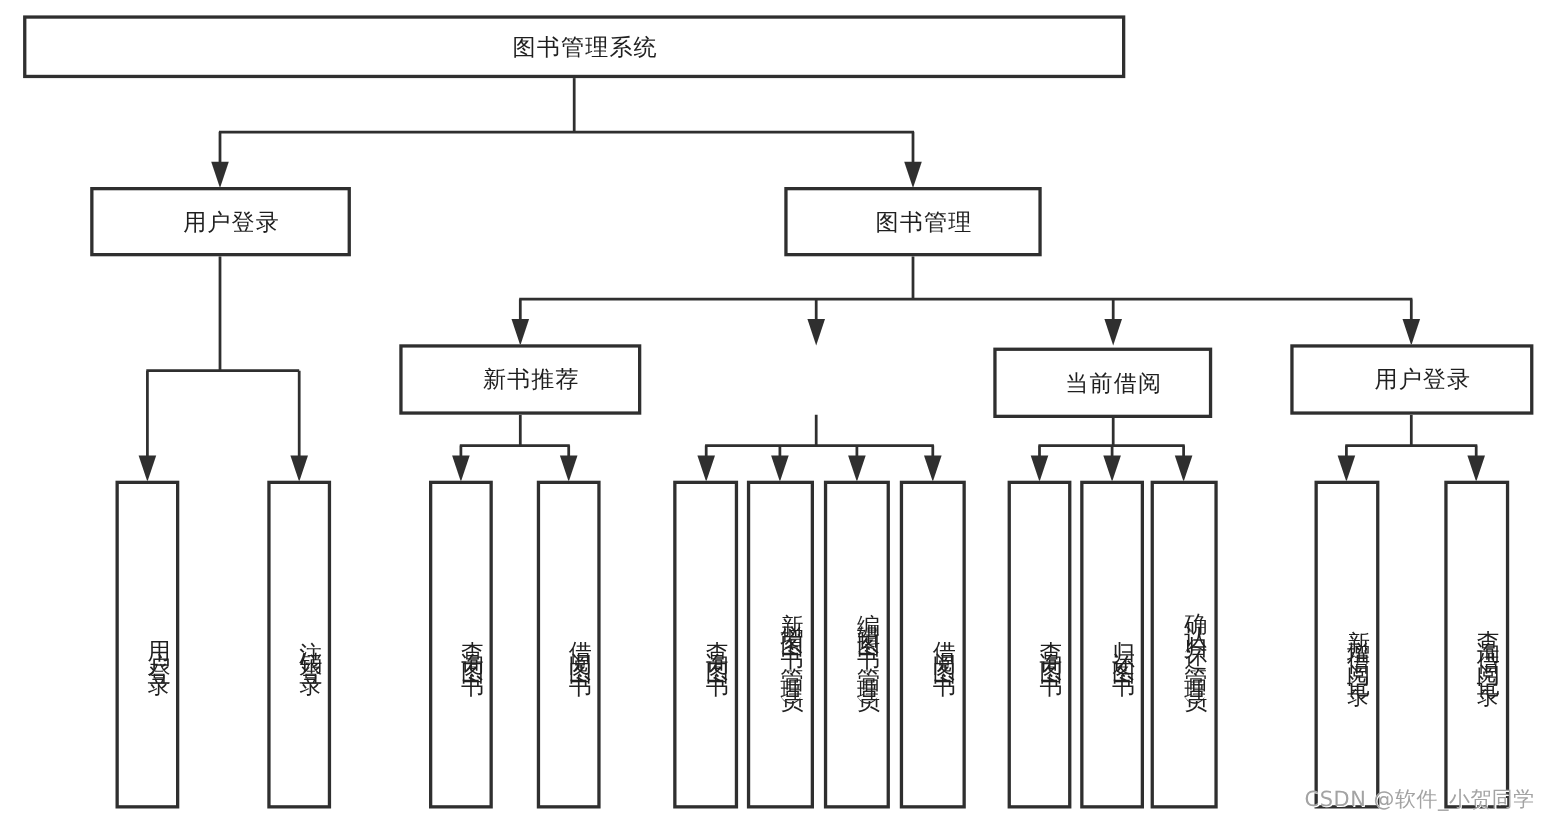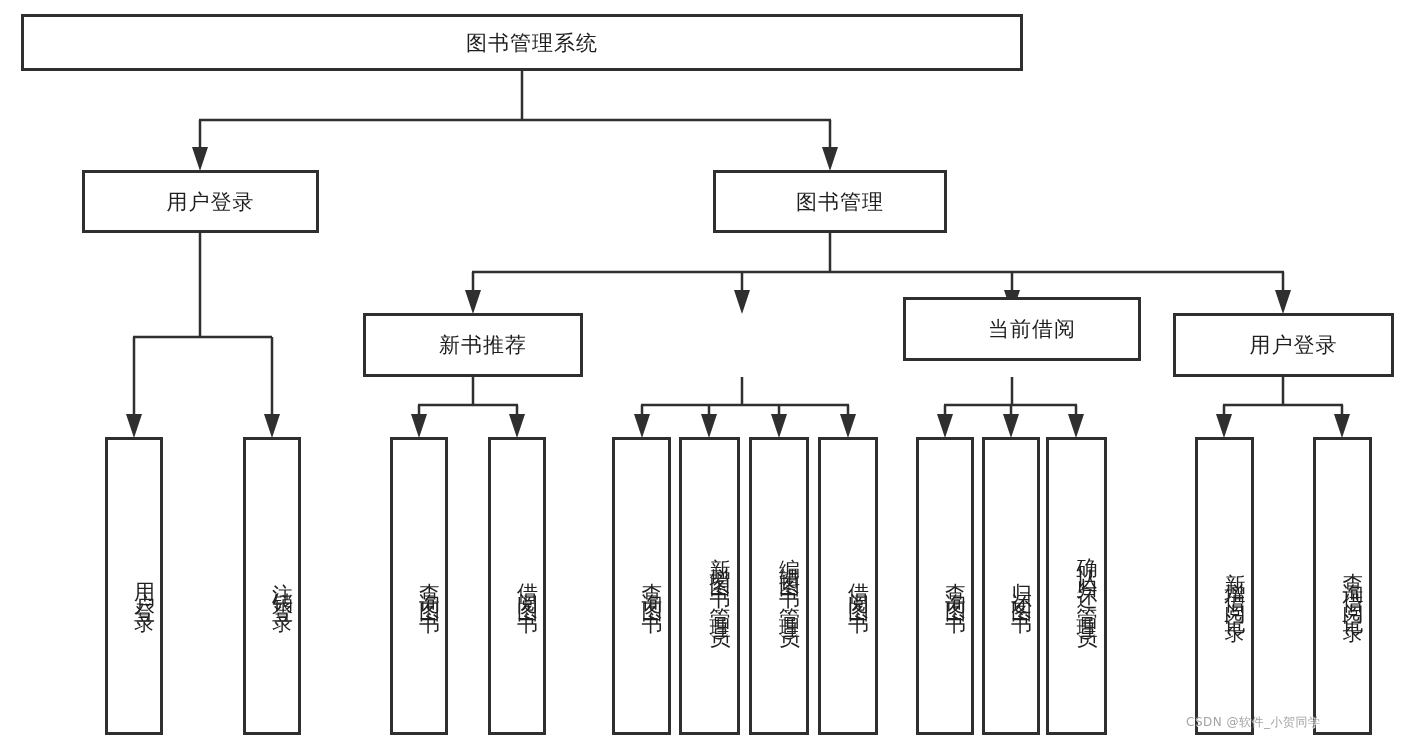--- a/index.html
+++ b/index.html
@@ -44,21 +44,21 @@
     font-size: 21px;
     letter-spacing: 10px;
     line-height: 1;
     white-space: nowrap;
   }
   .watermark {
     position: absolute;
     left: 1186px;
     top: 714px;
     z-index: 3;
-    font-size: 12px;
+    font-size: 19px;
     color: #a3a3a3;
     letter-spacing: 0.5px;
     white-space: nowrap;
     text-shadow: 1px 1px 0 #ffffff;
   }
 </style>
 </head>
 <body>
 
 <div class="stage">
@@ -117,21 +117,21 @@
   <div class="node hnode" style="left:82px; top:170px; width:237px; height:63px">
     <span>用户登录</span>
   </div>
   <div class="node hnode" style="left:363px; top:313px; width:220px; height:64px">
     <span>新书推荐</span>
   </div>
 
   <div class="node hnode" style="left:713px; top:170px; width:234px; height:63px">
     <span>图书管理</span>
   </div>
-  <div class="node hnode" style="left:903px; top:297px; width:238px; height:64px">
+  <div class="node hnode" style="left:903px; top:316px; width:199px; height:64px">
     <span>当前借阅</span>
   </div>
   <div class="node hnode" style="left:1173px; top:313px; width:221px; height:64px">
     <span>用户登录</span>
   </div>
 
   <div class="node vnode" style="left:105px; top:437px; width:58px; height:298px">
     <span>用户登录</span>
   </div>
   <div class="node vnode" style="left:243px; top:437px; width:58px; height:298px">

